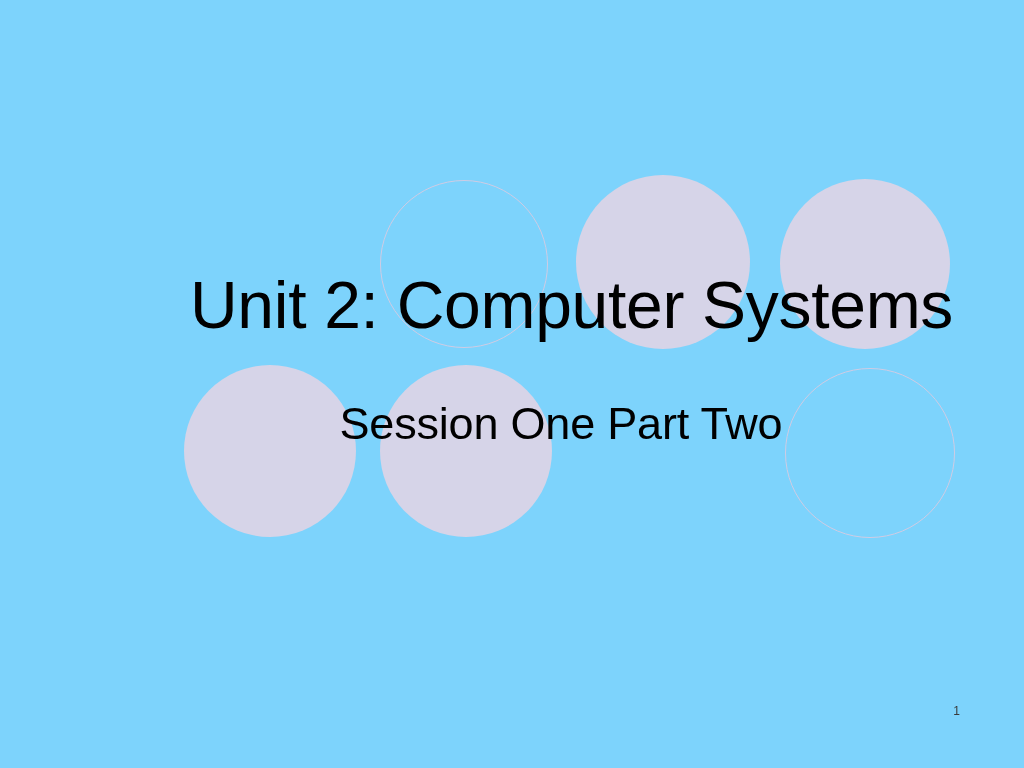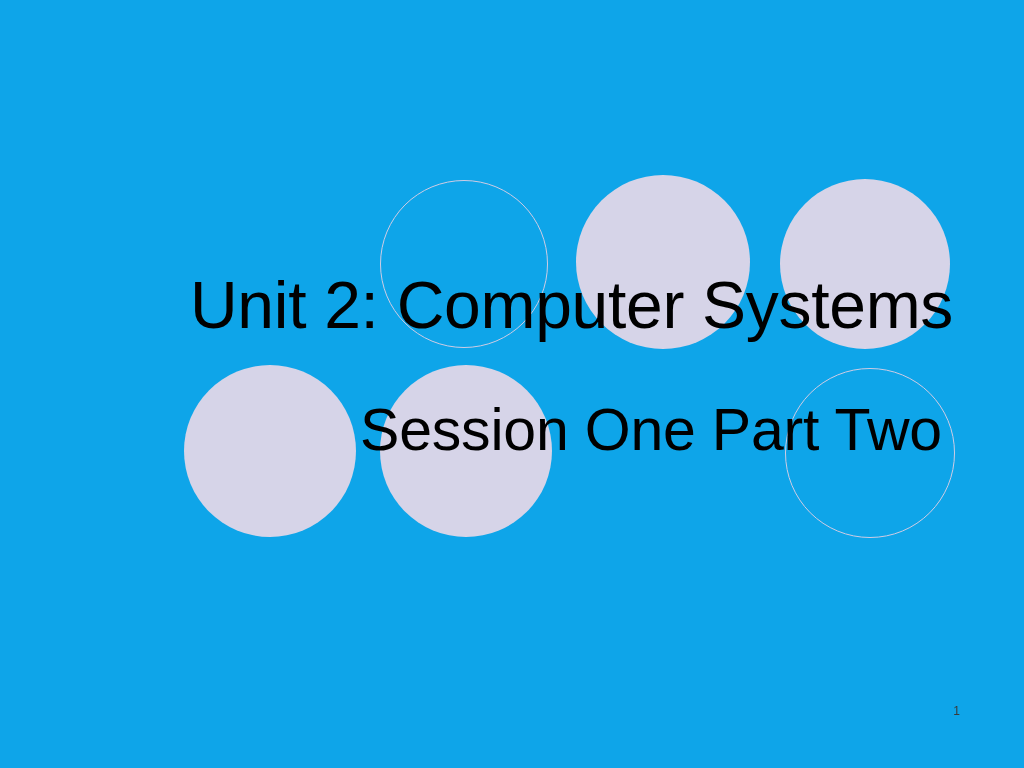--- a/index.html
+++ b/index.html
@@ -4,21 +4,21 @@
 <style>
   html, body {
     margin: 0;
     padding: 0;
     background: #ffffff;
   }
   #slide {
     position: relative;
     width: 1024px;
     height: 768px;
-    background: #0ea5e9;
+    background: #7dd3fc;
     overflow: hidden;
     font-family: "Liberation Sans", sans-serif;
   }
   .deco-layer {
     position: absolute;
     left: 0;
     top: 0;
     width: 1024px;
     height: 768px;
     pointer-events: none;
@@ -56,25 +56,26 @@
     position: absolute;
     left: 180px;
     top: 400px;
     width: 762px;
     text-align: right;
   }
   #slide-subtitle {
     margin: 0;
     font-family: "Liberation Sans", sans-serif;
     font-weight: 400;
-    font-size: 59px;
+    font-size: 45px;
     line-height: 1.05;
     color: #000000;
     letter-spacing: -0.2px;
     white-space: nowrap;
+    text-align: center;
   }
   #page-number {
     position: absolute;
     left: 920px;
     top: 704px;
     width: 40px;
     text-align: right;
     font-family: "Liberation Sans", sans-serif;
     font-size: 12px;
     color: #3a3a3a;

